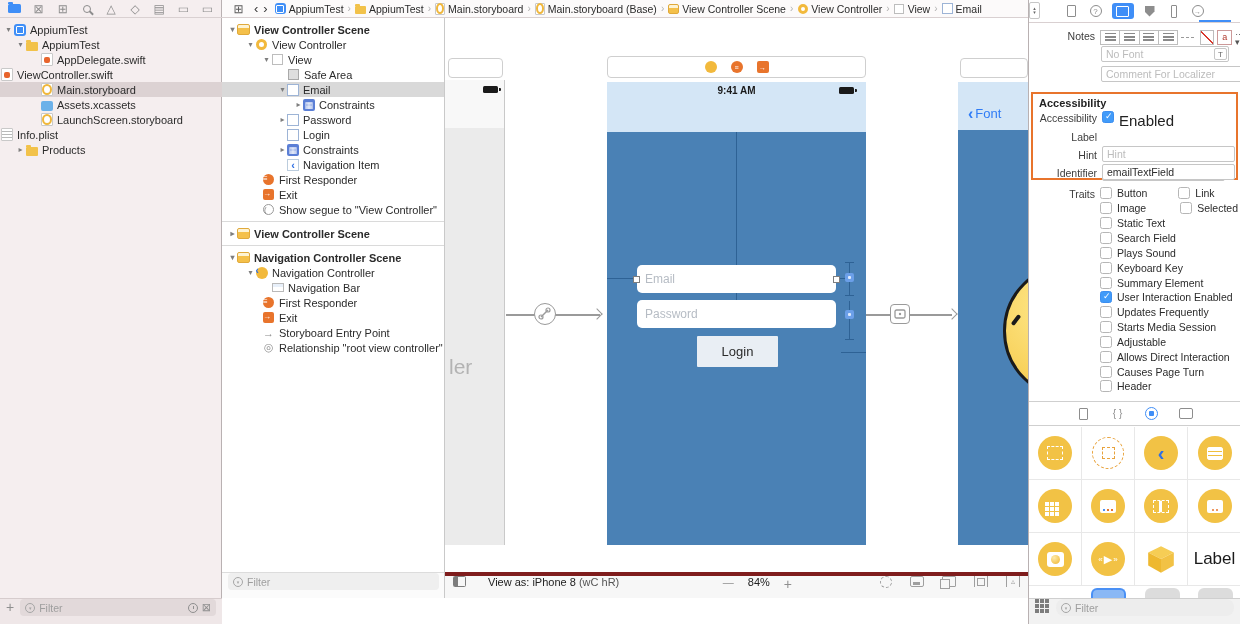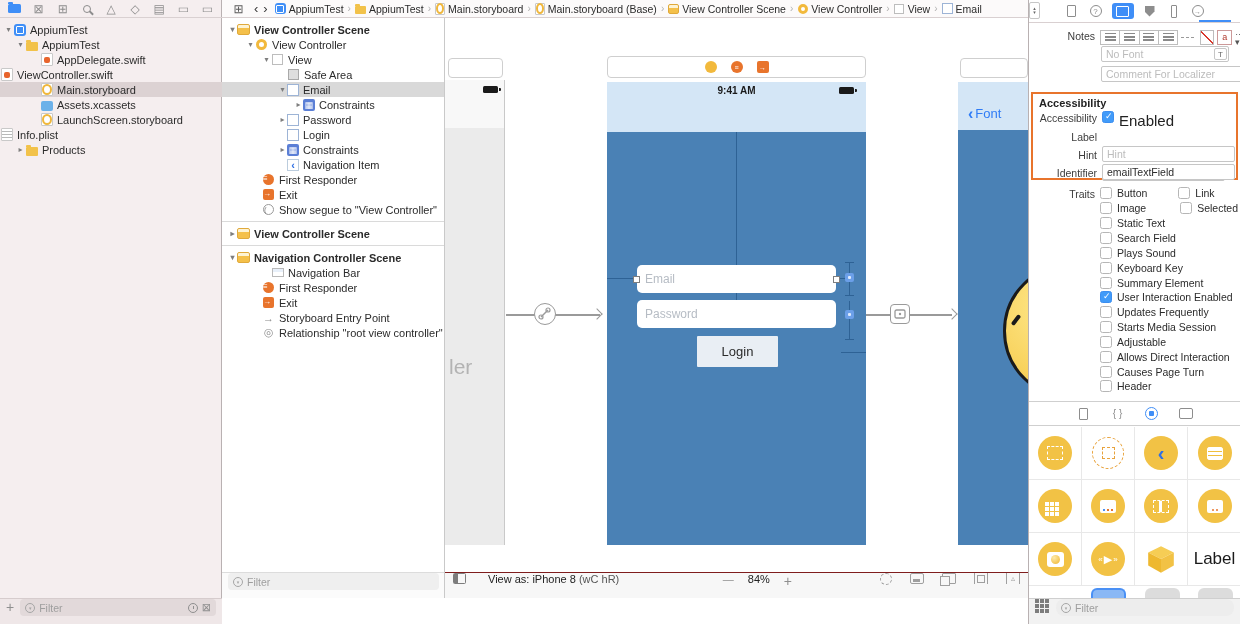--- a/index.html
+++ b/index.html
@@ -366,20 +366,27 @@
           <span class="disc d-closed"></span>
           <span class="oi oi-scene"></span>
           <span>View Controller Scene</span>
         </div>
       <div class="odivider"></div>
       <div class="orow bold" style="padding-left:6px">
           <span class="disc d-open"></span>
           <span class="oi oi-scene"></span>
           <span>Navigation Controller Scene</span>
         </div>
+      <div class="orow" style="padding-left:24px">
+          <span class="disc d-open"></span>
+          <span class="oi">
+            <span class="oi-navvc"></span>
+          </span>
+          <span>Navigation Controller</span>
+        </div>
       <div class="orow" style="padding-left:49px">
           <span class="oi">
             <span class="oi-navbar"></span>
           </span>
           <span>Navigation Bar</span>
         </div>
       <div class="orow" style="padding-left:40px">
           <span class="oi">
             <span class="oi-fr"></span>
           </span>
@@ -479,21 +486,21 @@
     <div class="abs phone-blue" style="left:513px;top:64px;width:70px;height:463px;overflow:hidden">
       <div class="navbar-blue abs" style="left:0;top:0;width:70px;height:48px"></div>
       <div class="abs" style="left:10px;top:24px;color:#2f7cf6;font-size:13px;display:flex;align-items:center;gap:2px">
         <span style="font-weight:bold;font-size:16px;line-height:0">‹</span>
           <span>Font</span>
       </div>
       <div class="abs" style="left:45px;top:181px;width:136px;height:136px;border-radius:50%;background:radial-gradient(circle at 38% 32%,#ffe98e,#f3c23a);border:3px solid #1a1a1a"></div>
       <div class="abs" style="left:56px;top:232px;width:4px;height:12px;background:#1a1a1a;border-radius:2px;transform:rotate(38deg)"></div>
     </div>
 
-    <div class="bbar" style="left:0;width:583px;background:#f7f7f7;border-top:1px solid #7f1d1d;padding:0 8px;gap:8px">
+    <div class="bbar" style="left:0;width:583px;background:#f7f7f7;border-top:4px solid #7f1d1d;padding:0 8px;gap:8px">
       <span class="panel-ico"></span>
       <span style="font-size:11px;color:#222;margin-left:14px"><span>View as: iPhone 8</span> <span style="color:#555">(wC hR)</span></span>
       <span style="margin-left:auto"></span>
       <span class="mini-gray" style="margin-right:6px">—</span>
       <span style="font-size:11px;color:#222">84%</span>
       <span class="mini-gray" style="font-size:14px;margin:0 70px 0 6px">+</span>
       <span class="c-ico c-upd"></span>
       <span class="c-ico c-emb"></span>
       <span class="c-ico c-aln"></span>
       <span class="c-ico c-pin"></span>

